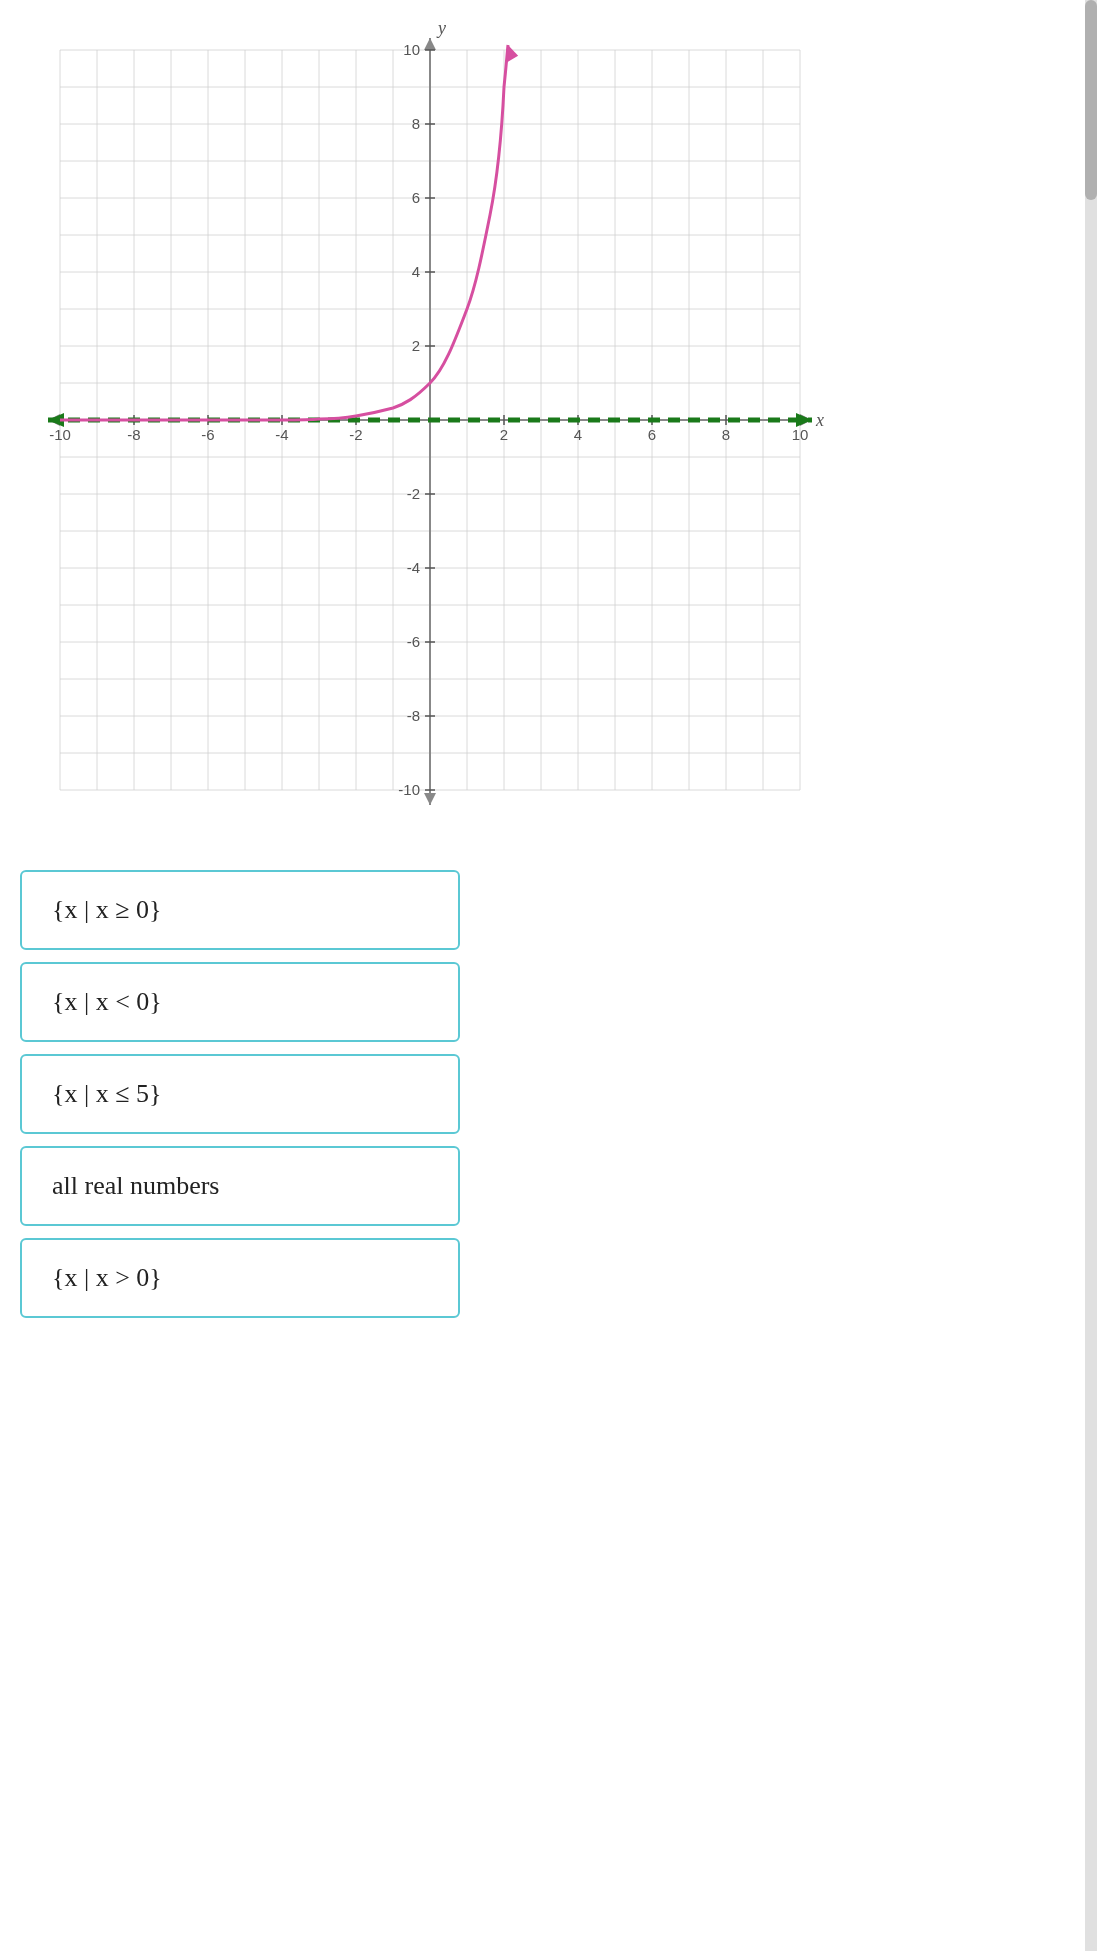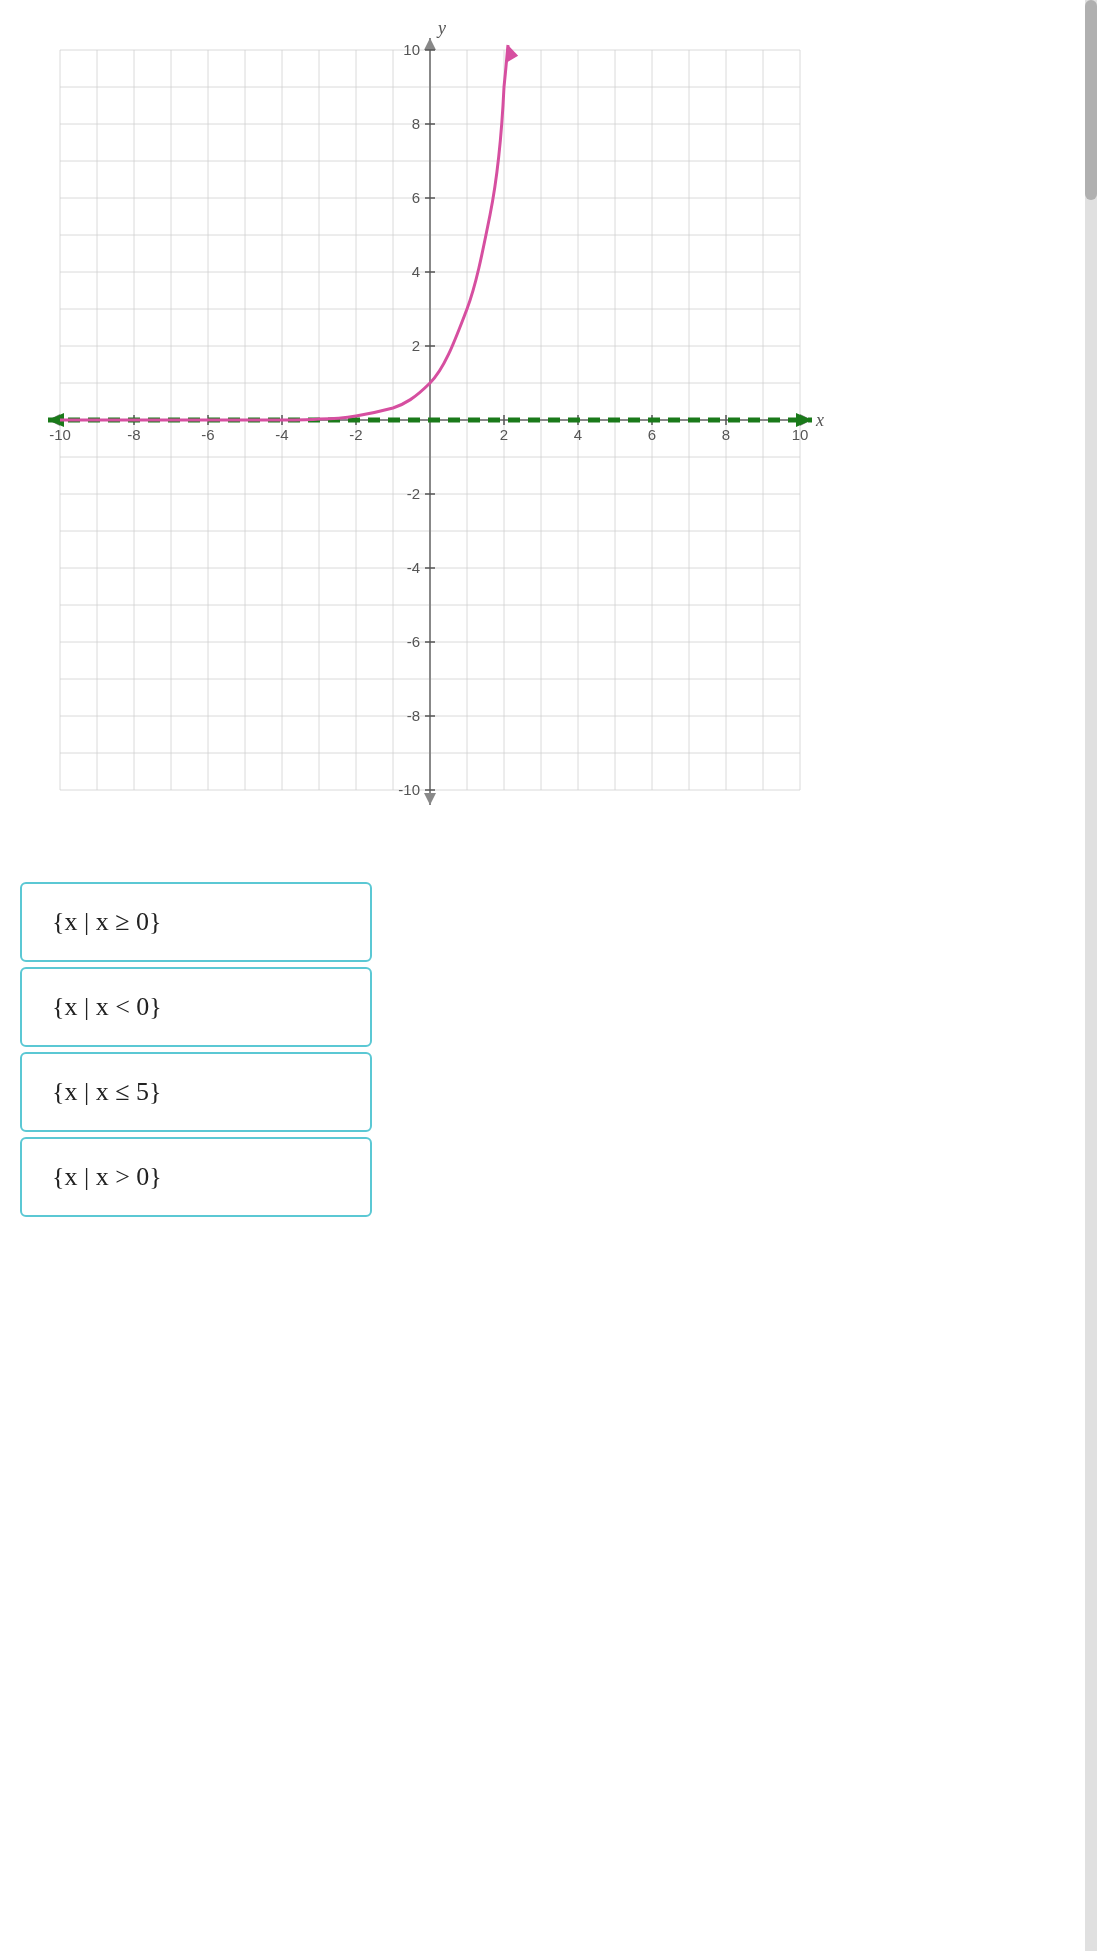--- a/index.html
+++ b/index.html
@@ -30,23 +30,23 @@
 
     .graph-svg {
       width: 100%;
       height: 100%;
     }
 
     
     .options-container {
       display: flex;
       flex-direction: column;
-      gap: 5px;
-      margin: 32px 20px;
-      width: 352px;
+      gap: 12px;
+      margin: 20px 20px;
+      width: 440px;
     }
 
     .option-box {
       border: 2px solid #5bc8d4;
       border-radius: 6px;
       padding: 22px 30px;
       background: #ffffff;
       cursor: pointer;
       font-size: 28px;
       font-family: 'Georgia', serif;
@@ -242,20 +242,23 @@
     <div class="option-box">
       <span class="option-text">{x | x ≥ 0}</span>
     </div>
     <div class="option-box">
       <span class="option-text">{x | x &lt; 0}</span>
     </div>
     <div class="option-box">
       <span class="option-text">{x | x ≤ 5}</span>
     </div>
     <div class="option-box">
+      <span class="option-text">all real numbers</span>
+    </div>
+    <div class="option-box">
       <span class="option-text">{x | x &gt; 0}</span>
     </div>
   </div>
 
 </div>
 
 <div class="scrollbar">
   <div class="scrollbar-thumb"></div>
 </div>
 

